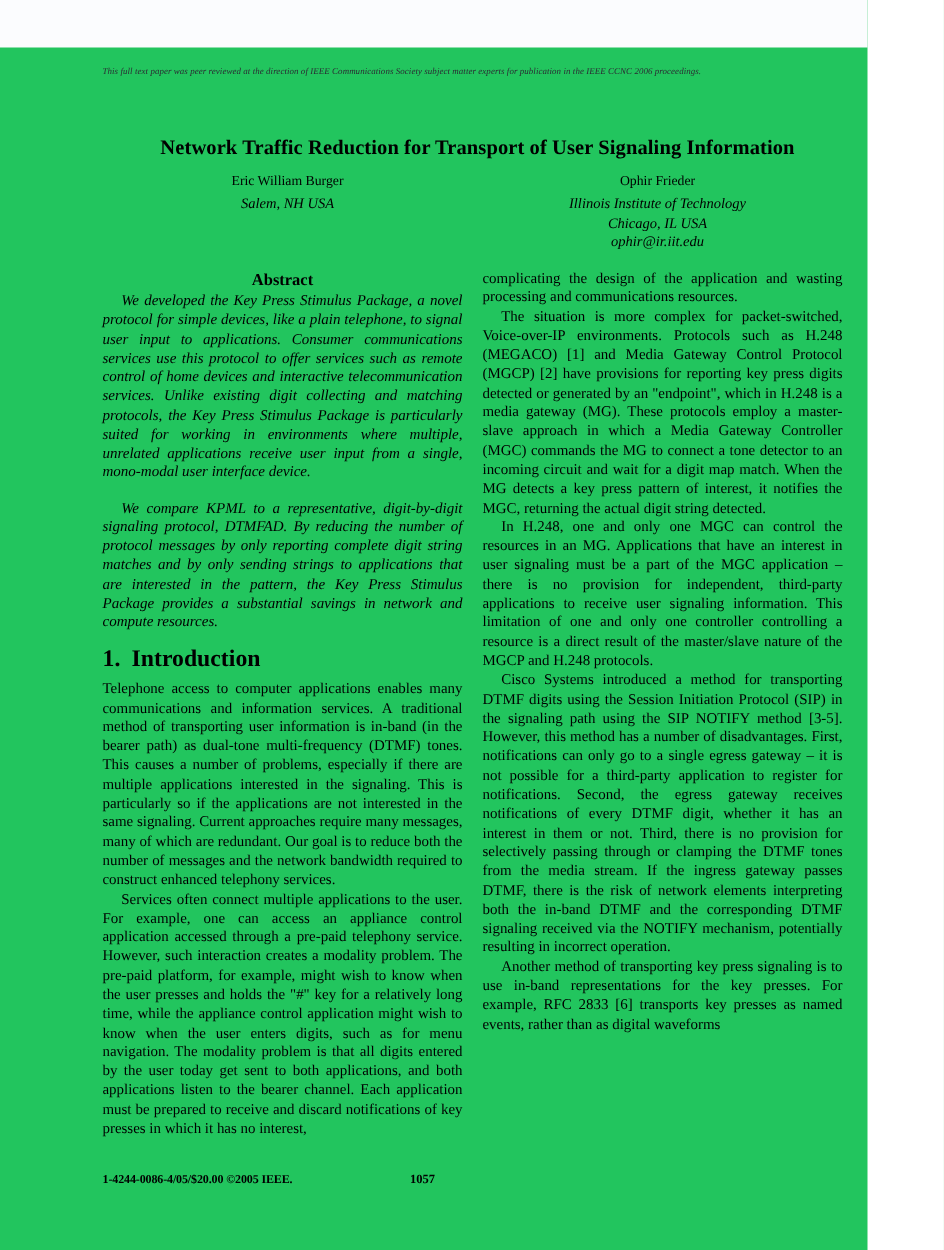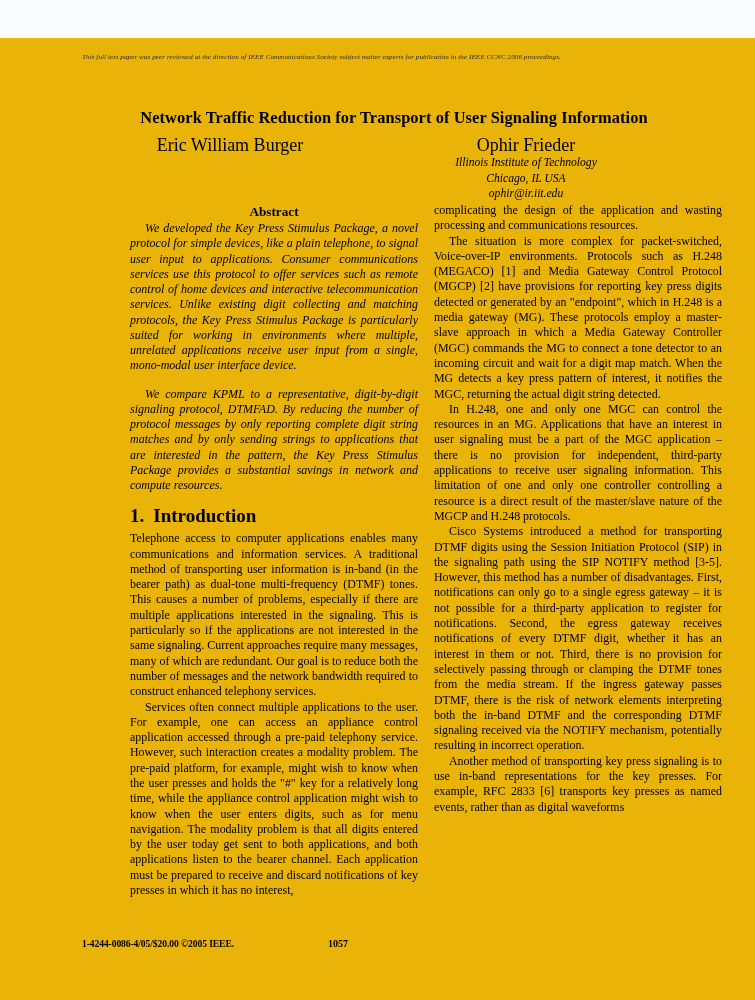--- a/index.html
+++ b/index.html
@@ -3,23 +3,23 @@
 <meta charset="utf-8">
 <title>Paper Page</title>
 <style>
   html, body {
     margin: 0;
     padding: 0;
     background: #ffffff;
   }
   .page {
     position: relative;
-    width: 755px;
+    width: 694px;
     height: 1000px;
-    background: #eab308;
+    background: #22c55e;
     overflow: hidden;
     font-family: "Liberation Serif", "DejaVu Serif", serif;
     color: #000000;
   }
   
   .scan-tint {
     position: absolute;
     left: 0; top: 0;
     width: 755px; height: 38px;
     background: #fbfcfe;
@@ -42,21 +42,21 @@
     font-style: italic;
     font-size: 7.1px;
     line-height: 9px;
     color: #2b2b33;
     white-space: nowrap;
     letter-spacing: 0.01em;
   }
 
   .paper-title {
     position: absolute;
-    left: 16px;
+    left: 4px;
     top: 97px;
     width: 592px;
     text-align: center;
     font-weight: bold;
     font-size: 16.4px;
     line-height: 20px;
     letter-spacing: 0.005em;
   }
 
   .authors {
@@ -65,38 +65,37 @@
     top: 135px;
     width: 592px;
     display: flex;
     flex-direction: row;
   }
   .author-block {
     width: 50%;
     text-align: center;
   }
   .author-name {
-    font-size: 18px;
+    font-size: 11px;
     line-height: 20px;
   }
   .author-affil,
   .author-loc,
   .author-email {
     font-style: italic;
     font-size: 11.6px;
     line-height: 15.6px;
   }
 
   .columns {
     position: absolute;
     left: 0;
-    top: 203px;
+    top: 215px;
     width: 592px;
     height: 710px;
-    margin-left: 48px;
   }
   .col {
     position: absolute;
     top: 0;
     width: 288px;
     height: 710px;
   }
   .col-left  { left: 0px; }
   .col-right { left: 304px; }
 
@@ -168,20 +167,21 @@
 
   <div class="content">
 
     <div class="copyright-header">This full text paper was peer reviewed at the direction of IEEE Communications Society subject matter experts for publication in the IEEE CCNC 2006 proceedings.</div>
 
     <h1 class="paper-title">Network Traffic Reduction for Transport of User Signaling Information</h1>
 
     <div class="authors">
       <div class="author-block">
         <div class="author-name">Eric William Burger</div>
+        <div class="author-loc">Salem, NH  USA</div>
       </div>
       <div class="author-block">
         <div class="author-name">Ophir Frieder</div>
         <div class="author-affil">Illinois Institute of Technology</div>
         <div class="author-loc">Chicago, IL  USA</div>
         <div class="author-email">ophir@ir.iit.edu</div>
       </div>
     </div>
 
     <div class="columns">

